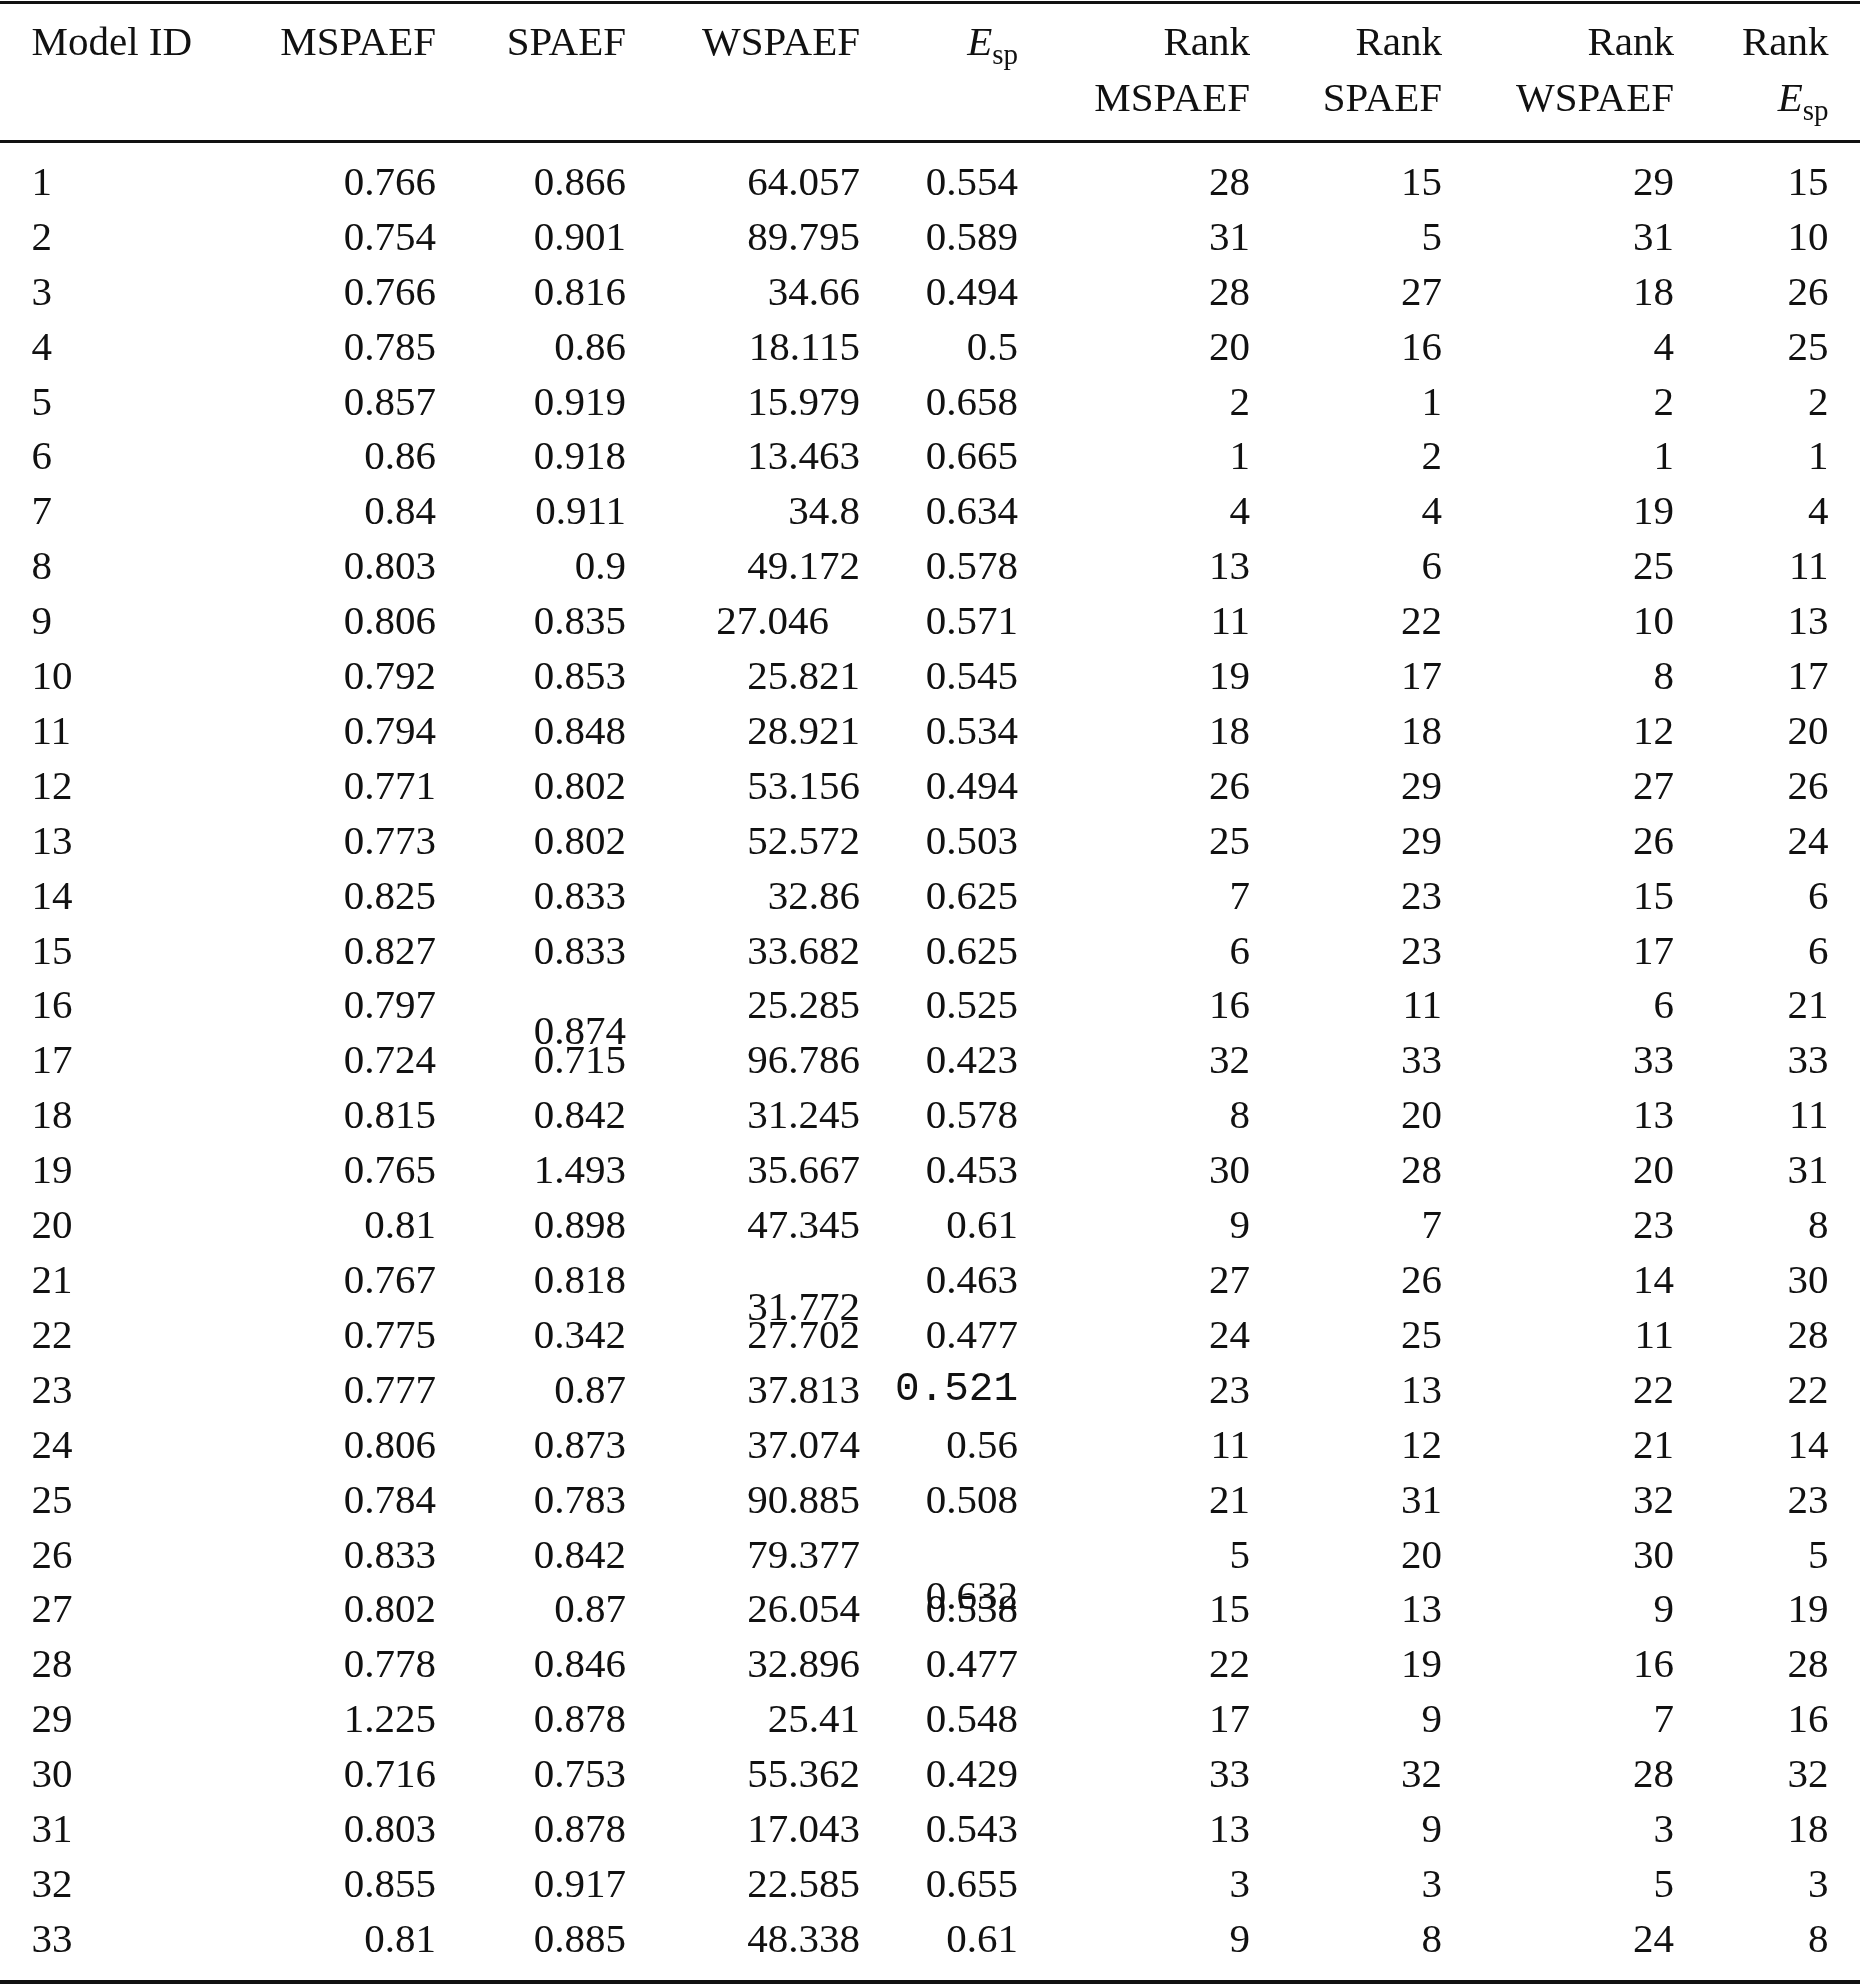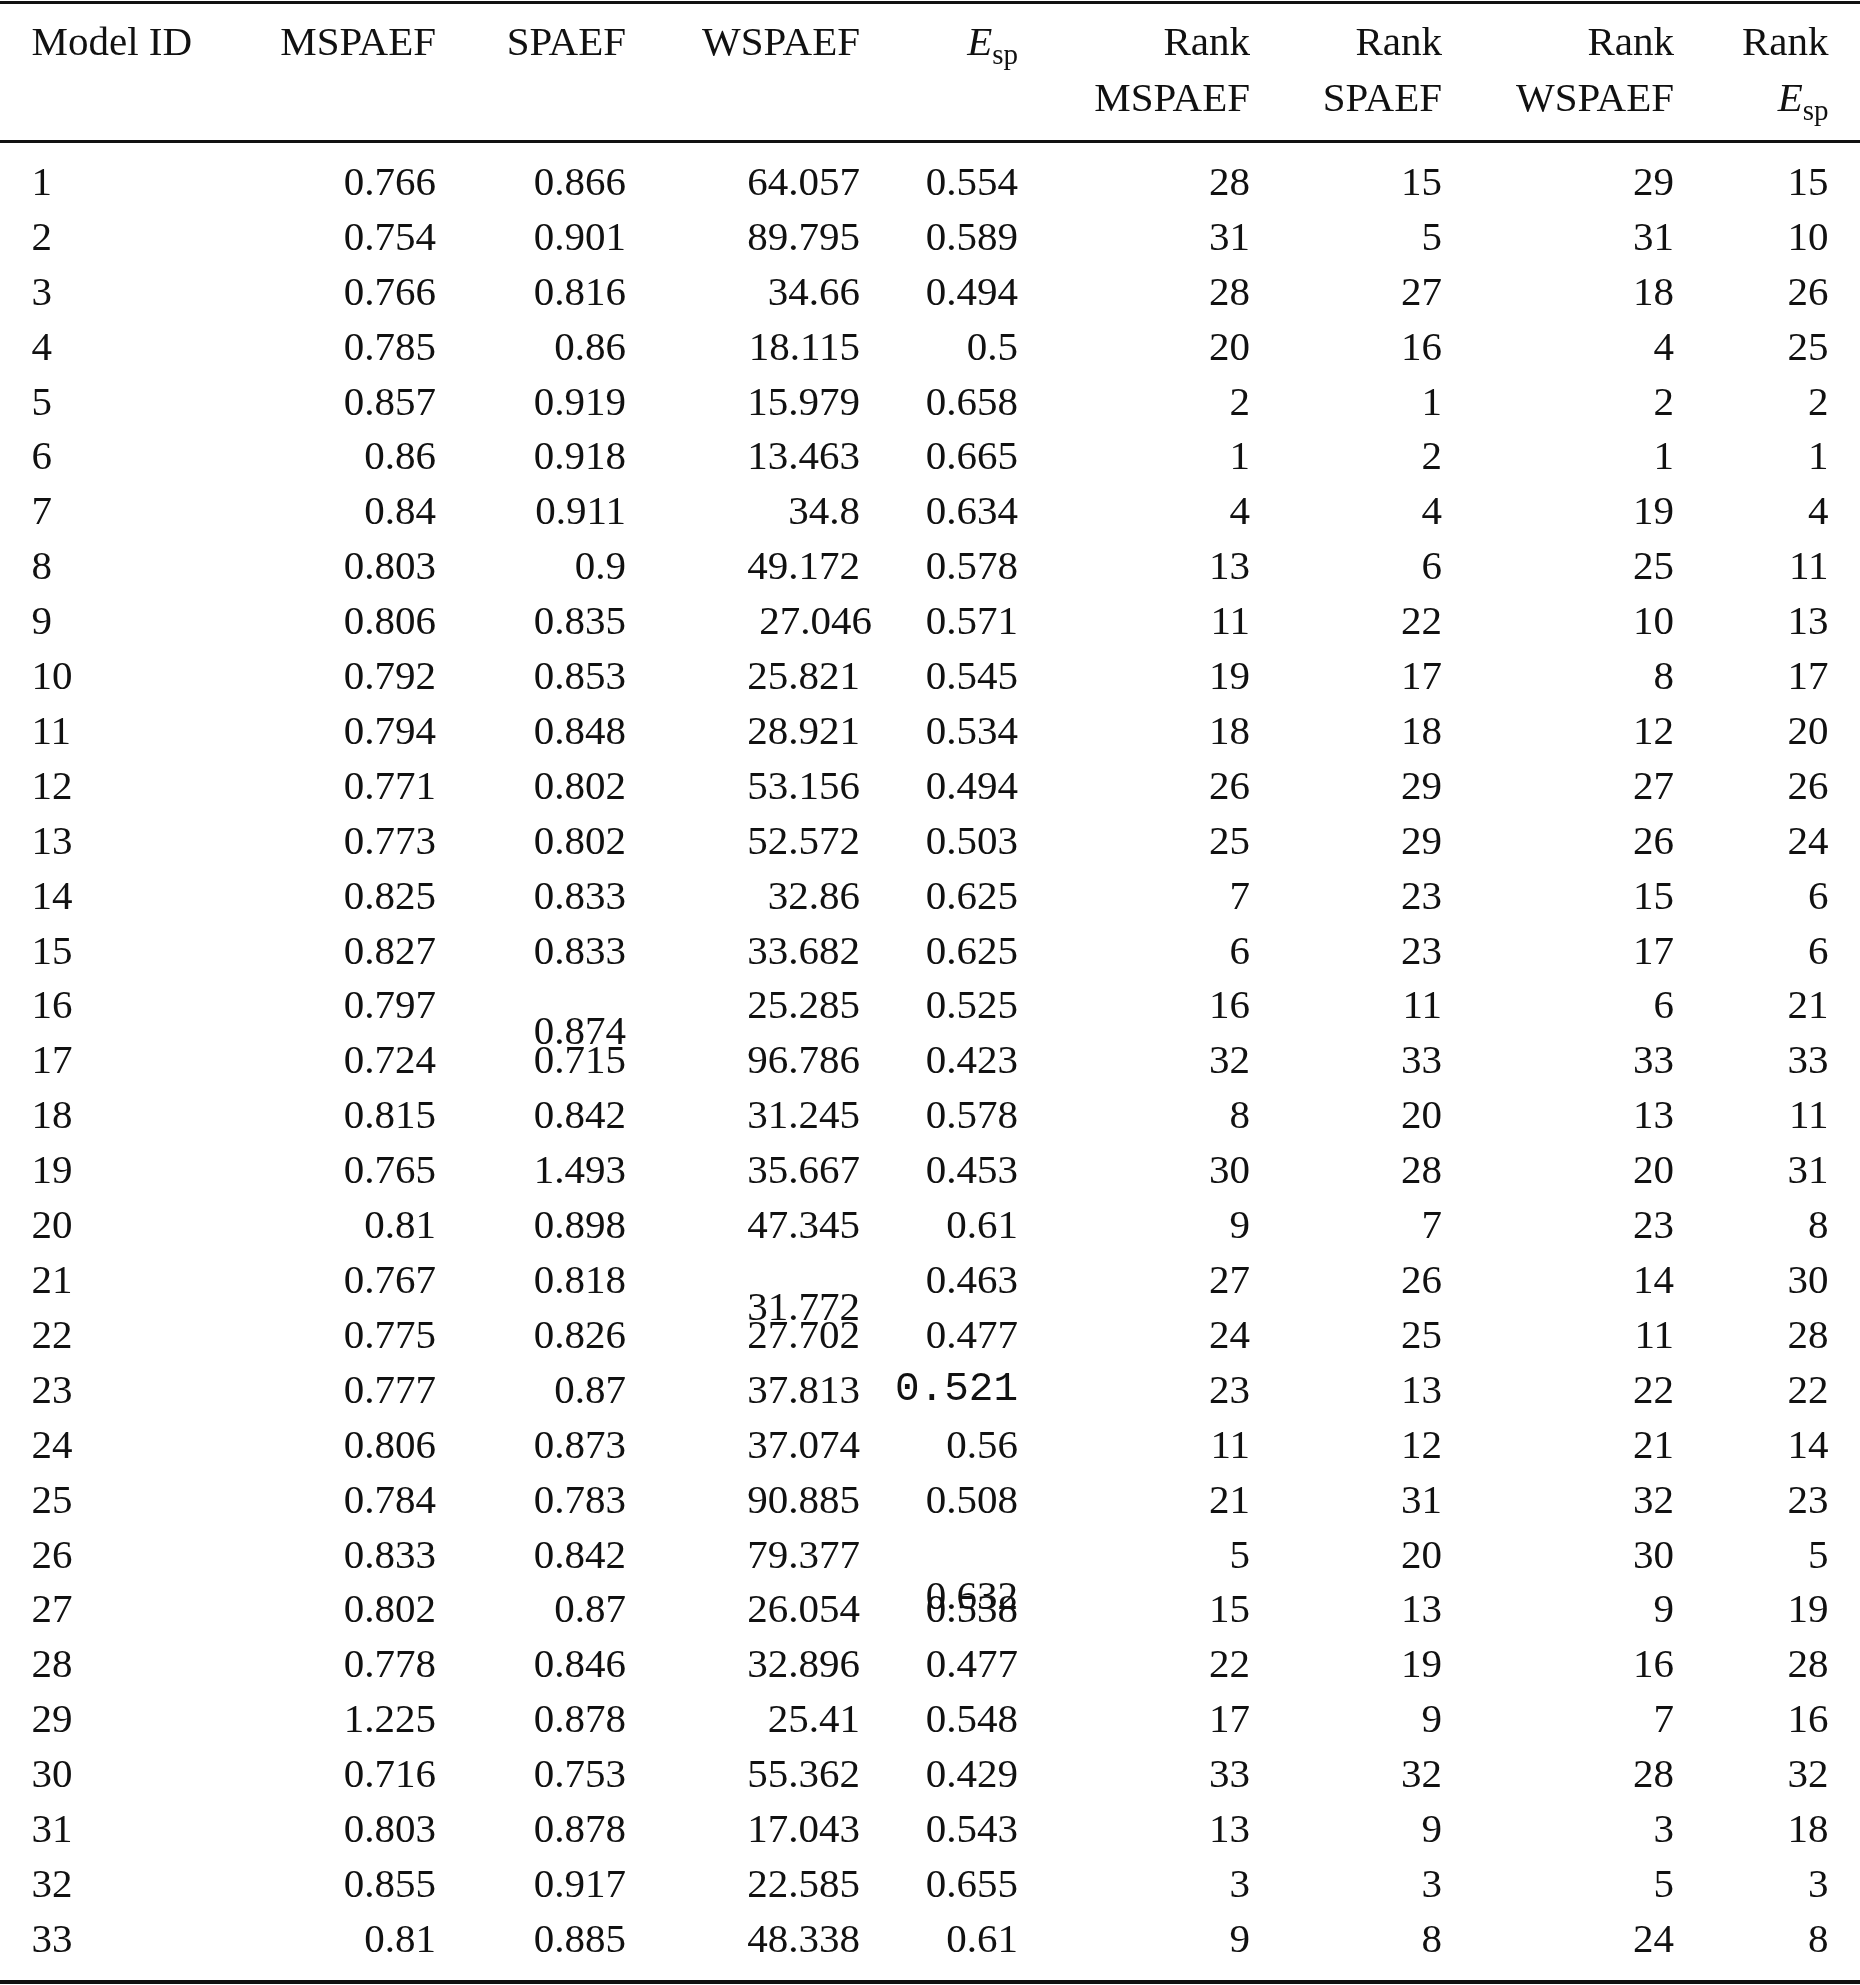--- a/index.html
+++ b/index.html
@@ -129,21 +129,21 @@
       <div class="cell r" style="top: 538px; right: 842px;">0.578</div>
       <div class="cell r" style="top: 538px; right: 610px;">13</div>
       <div class="cell r" style="top: 538px; right: 418px;">6</div>
       <div class="cell r" style="top: 538px; right: 186px;">25</div>
       <div class="cell r" style="top: 538px; right: 31.5px;">11</div>
     </div>
     <div>
       <div class="cell l" style="top: 593px; left: 31.5px;">9</div>
       <div class="cell r" style="top: 593px; right: 1424px;">0.806</div>
       <div class="cell r" style="top: 593px; right: 1234px;">0.835</div>
-      <div class="cell r" style="top: 593px; right: 988px;">27.046</div>
+      <div class="cell r" style="top: 593px; right: 1031px;">27.046</div>
       <div class="cell r" style="top: 593px; right: 842px;">0.571</div>
       <div class="cell r" style="top: 593px; right: 610px;">11</div>
       <div class="cell r" style="top: 593px; right: 418px;">22</div>
       <div class="cell r" style="top: 593px; right: 186px;">10</div>
       <div class="cell r" style="top: 593px; right: 31.5px;">13</div>
     </div>
     <div>
       <div class="cell l" style="top: 648px; left: 31.5px;">10</div>
       <div class="cell r" style="top: 648px; right: 1424px;">0.792</div>
       <div class="cell r" style="top: 648px; right: 1234px;">0.853</div>
@@ -271,21 +271,21 @@
       <div class="cell r" style="top: 1252px; right: 1000px; margin-top: 27px;">31.772</div>
       <div class="cell r" style="top: 1252px; right: 842px;">0.463</div>
       <div class="cell r" style="top: 1252px; right: 610px;">27</div>
       <div class="cell r" style="top: 1252px; right: 418px;">26</div>
       <div class="cell r" style="top: 1252px; right: 186px;">14</div>
       <div class="cell r" style="top: 1252px; right: 31.5px;">30</div>
     </div>
     <div>
       <div class="cell l" style="top: 1307px; left: 31.5px;">22</div>
       <div class="cell r" style="top: 1307px; right: 1424px;">0.775</div>
-      <div class="cell r" style="top: 1307px; right: 1234px;">0.826</div>
+      <div class="cell r" style="top: 1307px; right: 1234px;">0.342</div>
       <div class="cell r" style="top: 1307px; right: 1000px;">27.702</div>
       <div class="cell r" style="top: 1307px; right: 842px;">0.477</div>
       <div class="cell r" style="top: 1307px; right: 610px;">24</div>
       <div class="cell r" style="top: 1307px; right: 418px;">25</div>
       <div class="cell r" style="top: 1307px; right: 186px;">11</div>
       <div class="cell r" style="top: 1307px; right: 31.5px;">28</div>
     </div>
     <div>
       <div class="cell l" style="top: 1362px; left: 31.5px;">23</div>
       <div class="cell r" style="top: 1362px; right: 1424px;">0.777</div>

